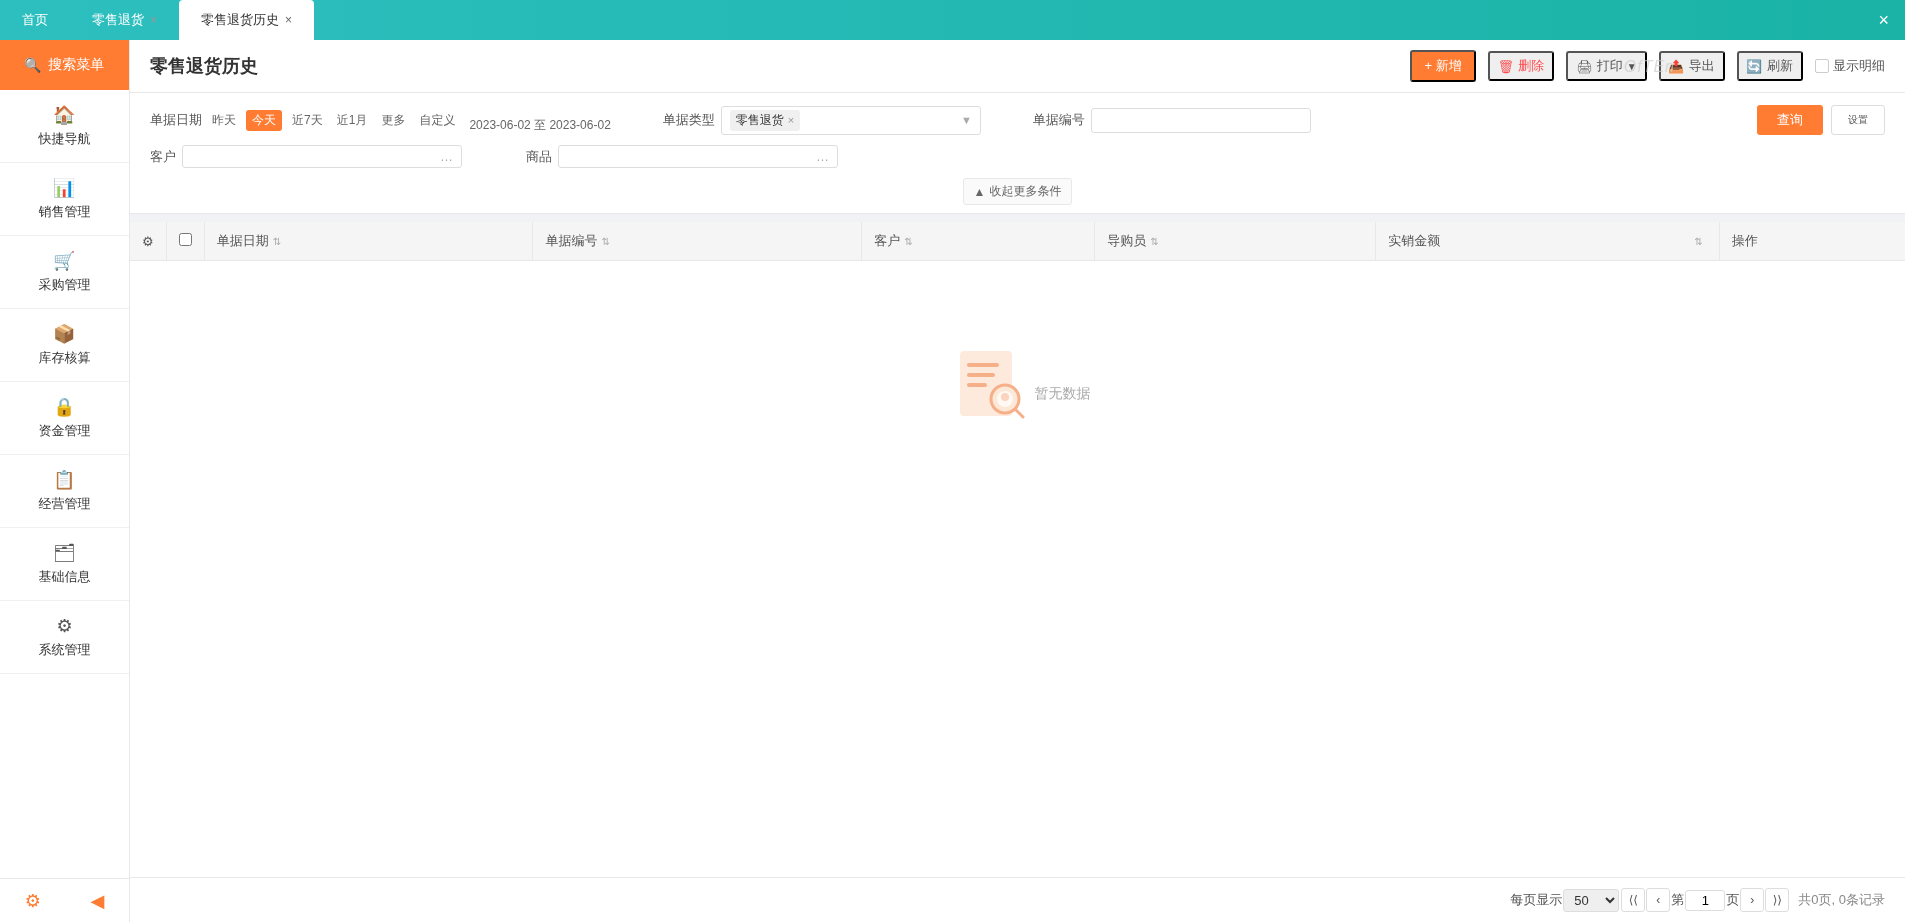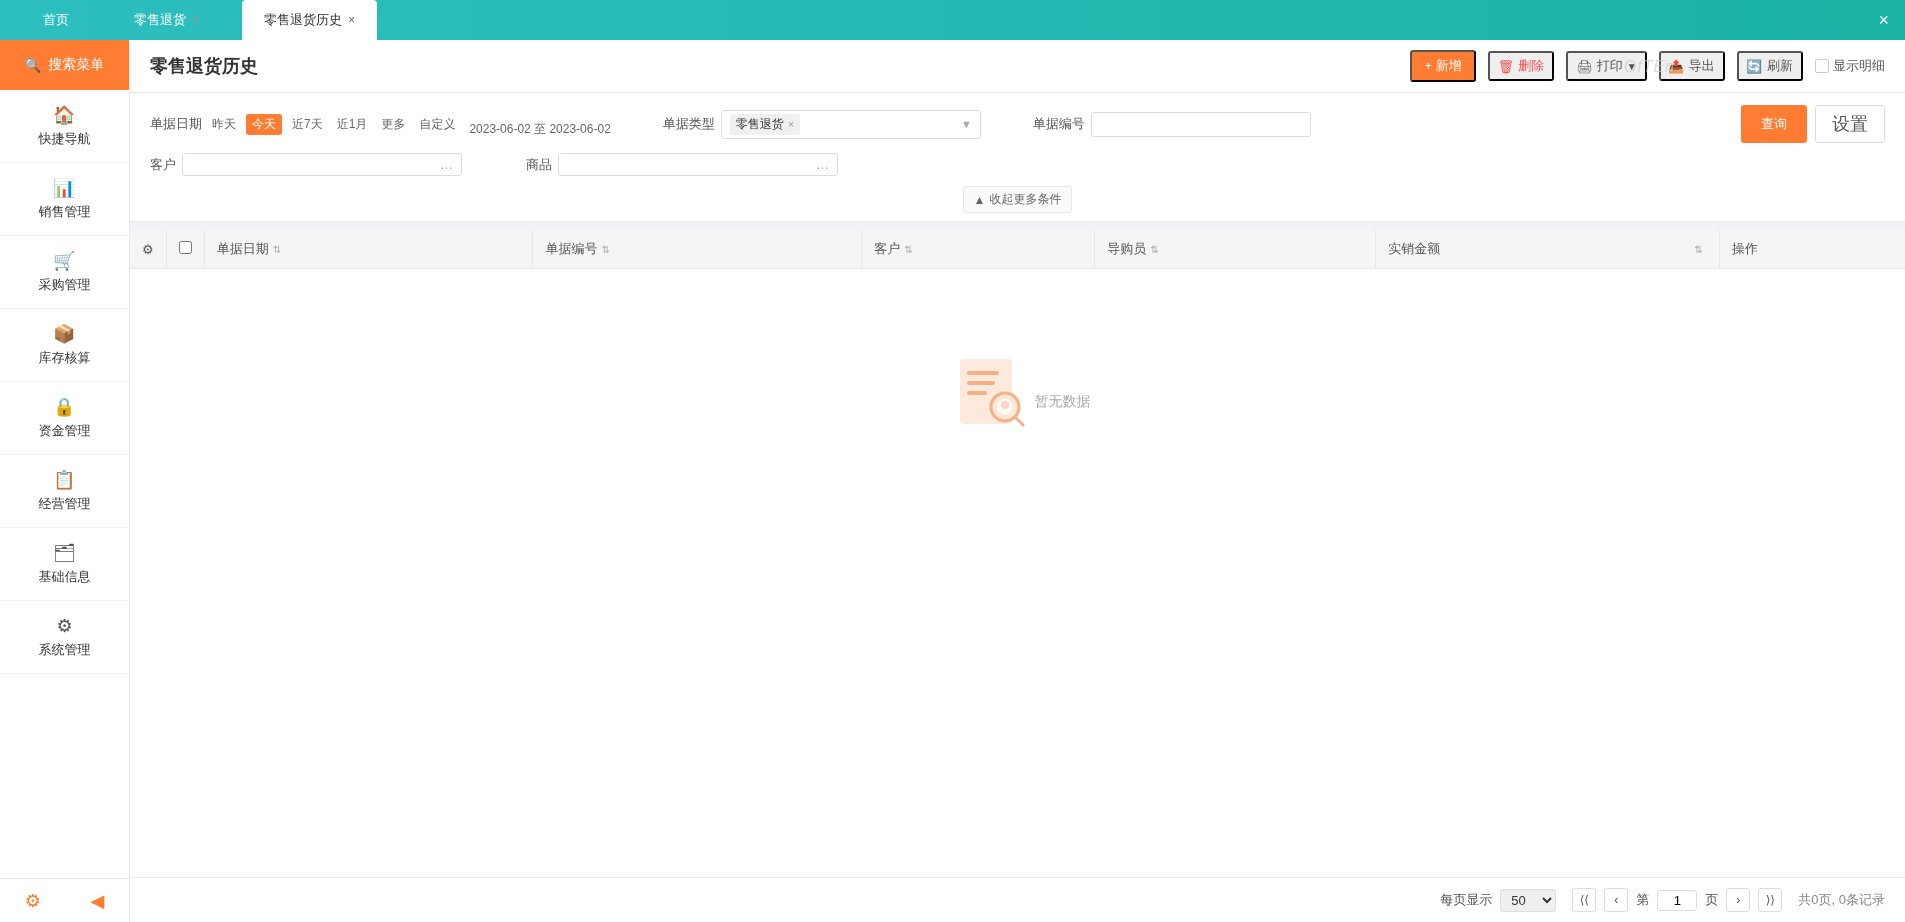--- a/index.html
+++ b/index.html
@@ -22,21 +22,20 @@
     }
     .tab-item {
       height: 100%;
       display: flex;
       align-items: center;
       padding: 0 22px;
       font-size: 13px;
       color: #fff;
       cursor: pointer;
       position: relative;
-      margin-left: 21px;
     }
     .tab-item.active {
       background: #fff;
       color: #333;
       border-radius: 4px 4px 0 0;
     }
     .tab-item .close-btn {
       margin-left: 6px;
       font-size: 12px;
       color: #999;
@@ -356,21 +355,21 @@
     
     .pagination-bar {
       background: #fff;
       padding: 10px 20px;
       display: flex;
       align-items: center;
       justify-content: flex-end;
       border-top: 1px solid #e8e8e8;
       font-size: 13px;
       color: #555;
-      gap: 8px;
+      gap: 1px;
       flex-shrink: 0;
     }
     .pagination-select {
       border: 1px solid #ddd;
       border-radius: 3px;
       padding: 2px 6px;
       font-size: 13px;
       color: #333;
     }
     .page-nav-btn {
@@ -542,21 +541,21 @@
 
         <div class="filter-item" style="margin-left:40px;">
           <span class="filter-label">单据编号</span>
           <input class="filter-input" style="width: 220px;">
         </div>
 
         <div style="margin-left:auto;display:flex;gap:8px;">
           <button style="background:#ff7c32;color:#fff;border:none;border-radius:3px;padding:6px 20px;font-size:13px;cursor:pointer;">
             <span>查询</span>
           </button>
-          <button style="background:#fff;color:#555;border:1px solid #ddd;border-radius:3px;padding:6px 16px;font-size:18px;cursor:pointer;">
+          <button style="background:#fff;color:#555;border:1px solid #ddd;border-radius:3px;padding:6px 16px;font-size:10px;cursor:pointer;">
             <span>设置</span>
           </button>
         </div>
       </div>
 
       <div class="filter-row">
 
         <div class="filter-item">
           <span class="filter-label">客户</span>
           <div class="filter-select-wrap" style="min-width:280px;">

